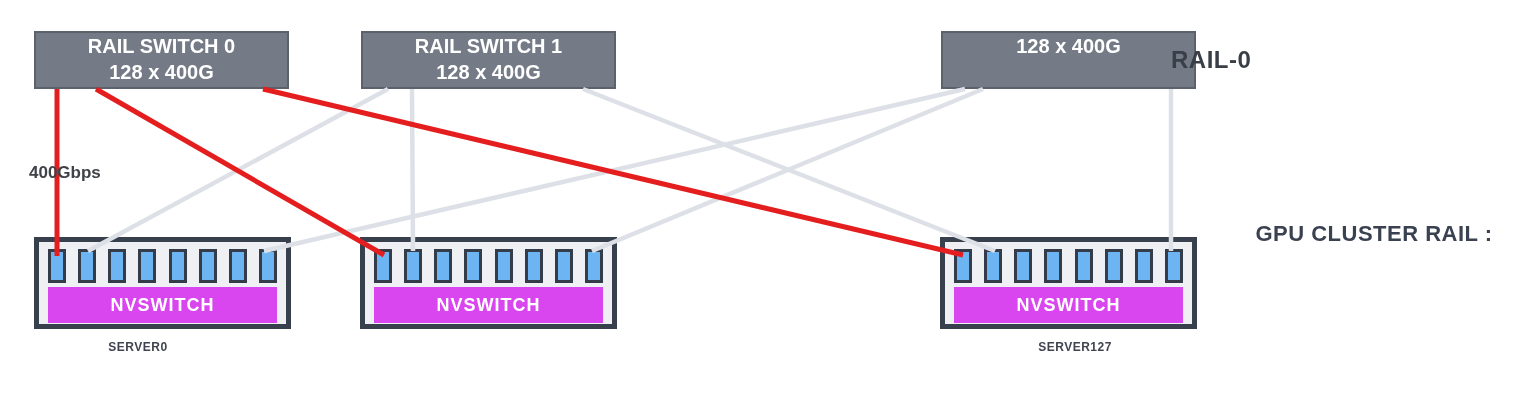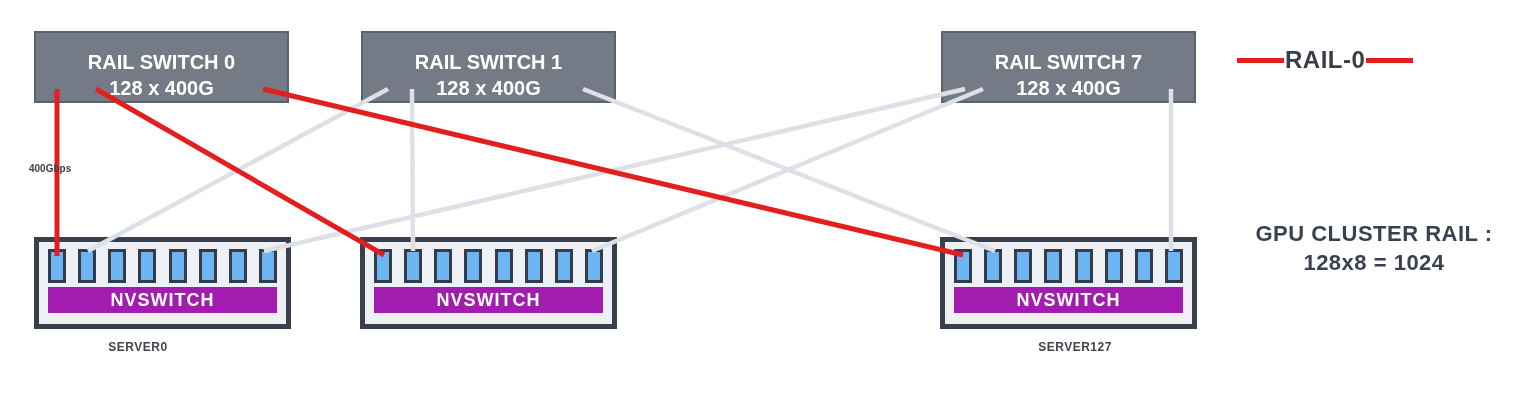--- a/index.html
+++ b/index.html
@@ -20,64 +20,65 @@
     width: 1536px; height: 404px;
     z-index: 5;
     pointer-events: none;
   }
 
   
   .switch {
     position: absolute;
     top: 31px;
     width: 255px;
-    height: 72px;
+    height: 58px;
     background: #747b86;
     border: 2px solid #5b626c;
     color: #ffffff;
     font-weight: bold;
     font-size: 20px;
     line-height: 26px;
     text-align: center;
-    padding-top: 16px;
+    padding-top: 0;
     z-index: 2;
   }
   .switch.s0 { left: 34px; }
   .switch.s1 { left: 361px; }
   .switch.s7 { left: 941px; }
 
   
   .legend {
     position: absolute;
-    left: 1237px;
+    left: 1170px;
     top: 46px;
     height: 28px;
     display: flex;
-    align-items: center;
-    z-index: 2;
+    align-items: flex-end;
+    z-index: 2;
+    flex-direction: column;
   }
   .legend .seg {
     width: 47px;
     height: 5px;
     background: #e41e1e;
   }
   .legend .legend-text {
     font-size: 24px;
     font-weight: bold;
     color: #3a3f47;
     margin: 0 1px;
     letter-spacing: 0.5px;
   }
 
   
   .link-speed {
     position: absolute;
     left: 29px;
     top: 163px;
-    font-size: 10px;
+    font-size: 17px;
     font-weight: bold;
     color: #3f4246;
     z-index: 6;
   }
 
   
   .chassis {
     position: absolute;
     top: 237px;
     width: 257px;
@@ -95,22 +96,22 @@
     padding: 7px 9px 0 9px;
   }
   .slot {
     width: 18px;
     height: 34px;
     background: #6db4f3;
     border: 3px solid #353c49;
   }
   .nvbar {
     margin: 4px 9px 0 9px;
-    height: 26px;
-    background: #a21caf;
+    height: 36px;
+    background: #d946ef;
     color: #ffffff;
     font-size: 18px;
     font-weight: bold;
     letter-spacing: 1px;
     display: flex;
     align-items: center;
     justify-content: center;
   }
 
   
@@ -163,21 +164,20 @@
 
   <div class="switch s0">
     <div>RAIL SWITCH 0</div>
     <div>128 x 400G</div>
   </div>
   <div class="switch s1">
     <div>RAIL SWITCH 1</div>
     <div>128 x 400G</div>
   </div>
   <div class="switch s7">
-    <div>RAIL SWITCH 7</div>
     <div>128 x 400G</div>
   </div>
 
   <div class="legend">
     <div class="seg"></div>
     <div class="legend-text">RAIL-0</div>
     <div class="seg"></div>
   </div>
 
   <div class="link-speed">400Gbps</div>
@@ -220,16 +220,15 @@
         <div class="slot"></div>
       </div>
     <div class="nvbar">NVSWITCH</div>
   </div>
 
   <div class="server-label l0">SERVER0</div>
   <div class="server-label l2">SERVER127</div>
 
   <div class="cluster-note">
     <div>GPU CLUSTER RAIL :</div>
-    <div>128x8 = 1024</div>
   </div>
 
 </div>
 
 </body></html>

